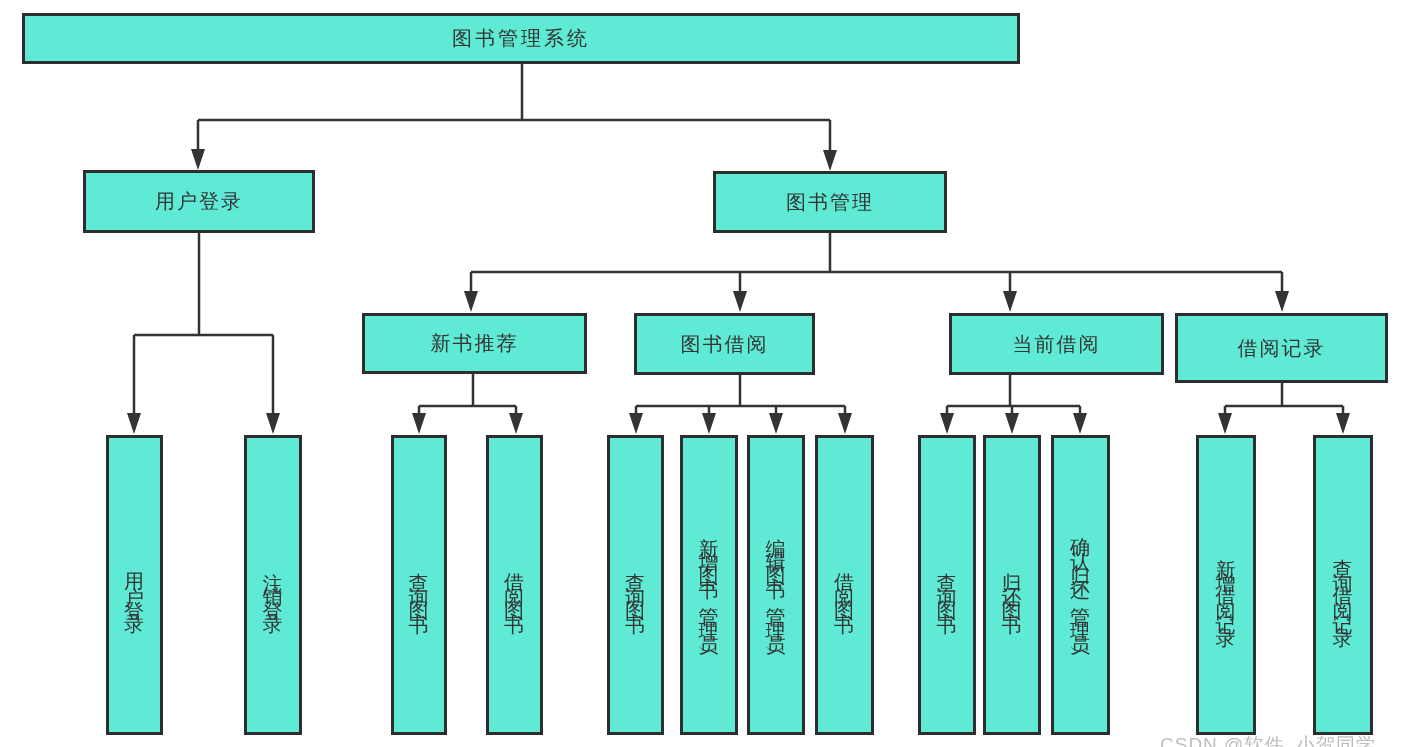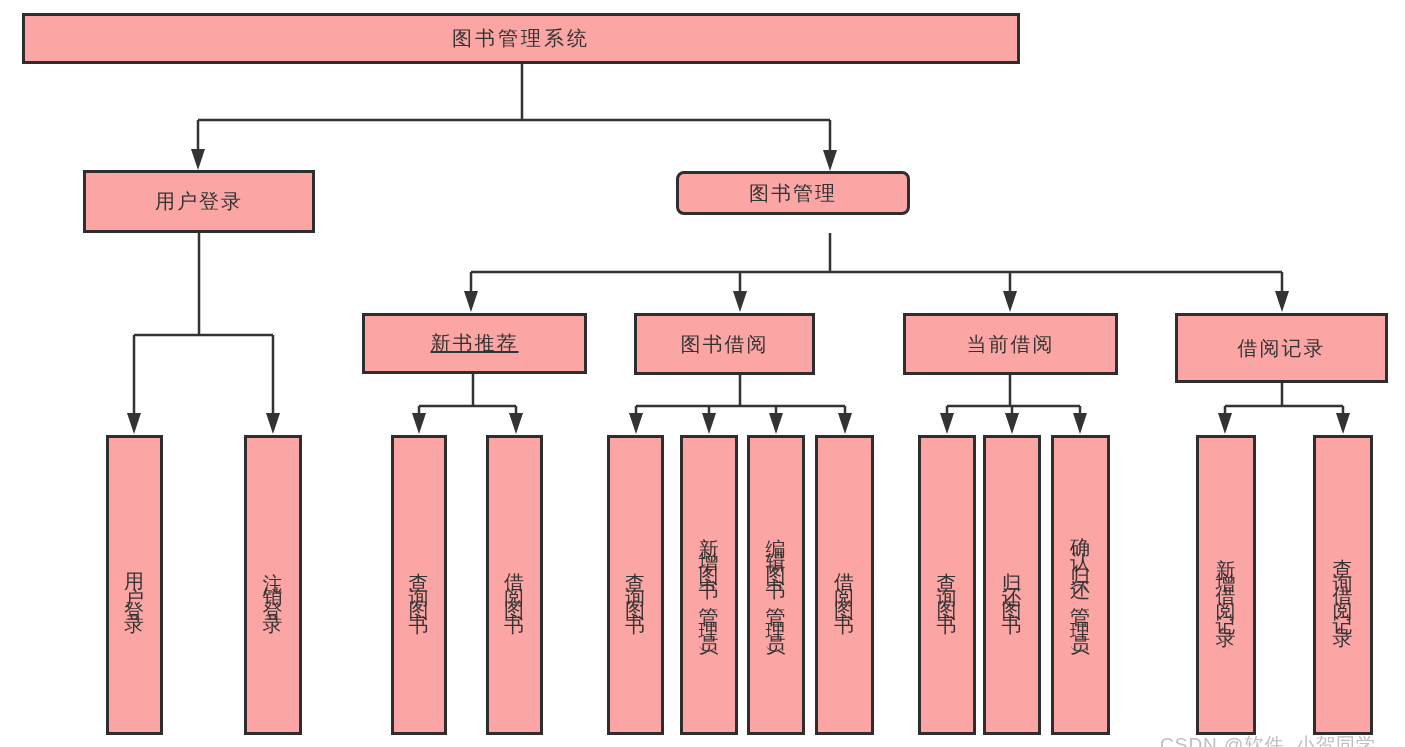--- a/index.html
+++ b/index.html
@@ -17,21 +17,21 @@
   }
   .wires {
     position: absolute;
     left: 0;
     top: 0;
   }
   .node {
     position: absolute;
     box-sizing: border-box;
     border: 3px solid #2e2e2e;
-    background: #fca5a5;
+    background: #5eead4;
     display: flex;
     align-items: center;
     justify-content: center;
     color: #333333;
   }
   .node.h span {
     font-size: 20px;
     letter-spacing: 2px;
     white-space: nowrap;
   }
@@ -40,24 +40,24 @@
     writing-mode: vertical-rl;
     text-orientation: mixed;
     font-size: 20px;
     line-height: 1;
     letter-spacing: 14px;
     white-space: nowrap;
   }
   
   #n-root       { left: 22px;   top: 13px;  width: 998px; height: 51px; }
   #n-user-login { left: 83px;   top: 170px; width: 232px; height: 63px; }
-  #n-book-mgmt  { left: 676px;  top: 171px; width: 234px; height: 44px; border-radius: 8px; }
-  #n-new-book   { left: 362px;  top: 313px; width: 225px; height: 61px; text-decoration: underline; }
+  #n-book-mgmt  { left: 713px;  top: 171px; width: 234px; height: 62px; }
+  #n-new-book   { left: 362px;  top: 313px; width: 225px; height: 61px; }
   #n-borrow     { left: 634px;  top: 313px; width: 181px; height: 62px; }
-  #n-current    { left: 903px;  top: 313px; width: 215px; height: 62px; }
+  #n-current    { left: 949px;  top: 313px; width: 215px; height: 62px; }
   #n-records    { left: 1175px; top: 313px; width: 213px; height: 70px; }
   .node.leaf    { top: 435px; height: 300px; }
   #l-0  { left: 106px;  width: 57px; }
   #l-1  { left: 244px;  width: 58px; }
   #l-2  { left: 391px;  width: 56px; }
   #l-3  { left: 486px;  width: 57px; }
   #l-4  { left: 607px;  width: 57px; }
   #l-5  { left: 680px;  width: 58px; }
   #l-6  { left: 747px;  width: 58px; }
   #l-7  { left: 815px;  width: 59px; }

